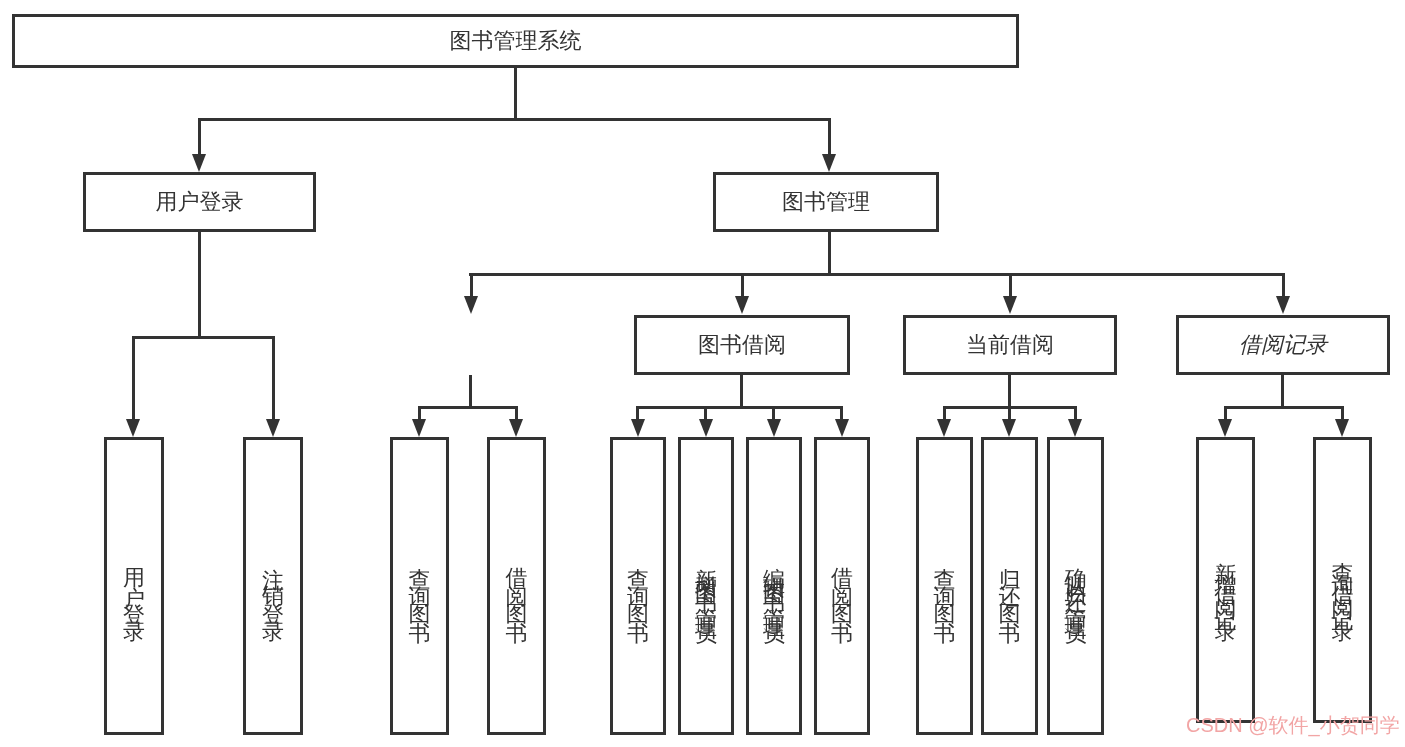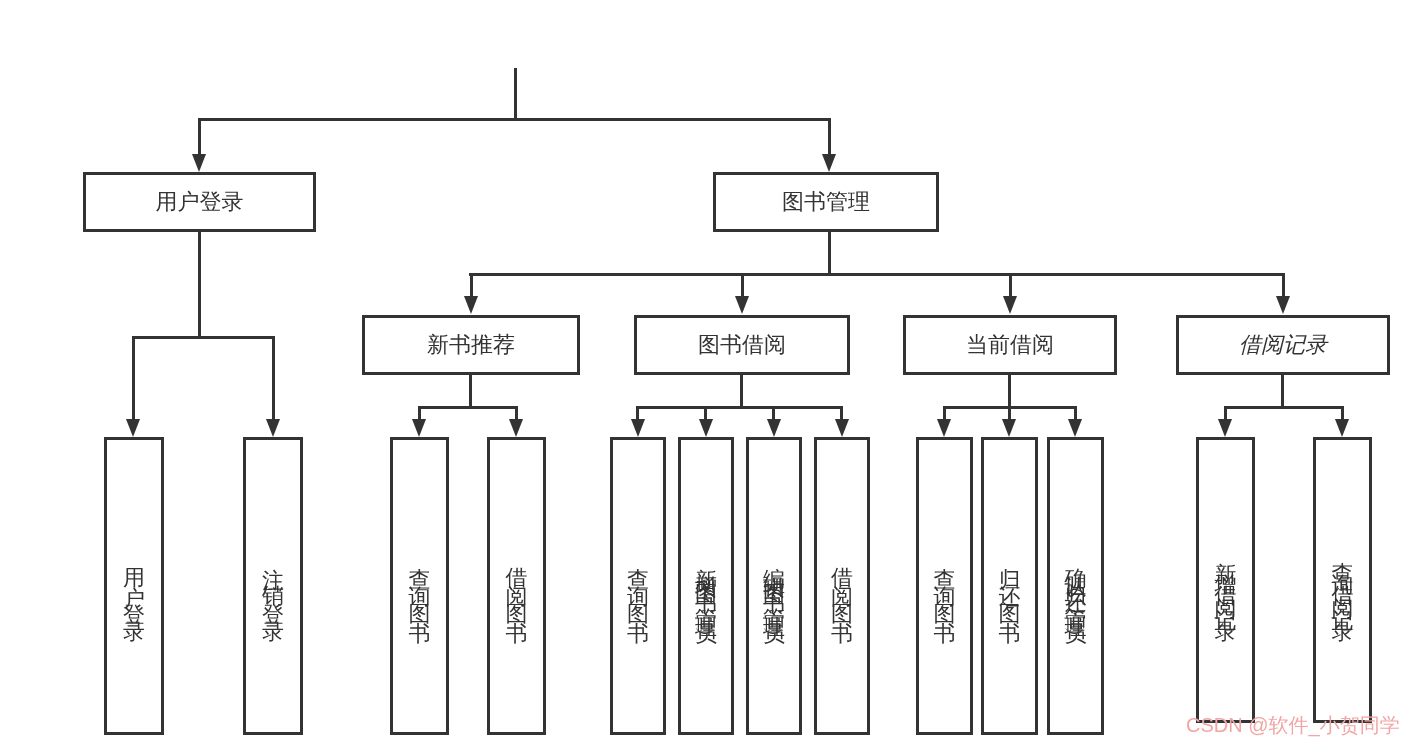--- a/index.html
+++ b/index.html
@@ -32,20 +32,21 @@
   .watermark{
     position:absolute;left:1186px;top:712px;font-size:20px;z-index:5;
     white-space:nowrap;
   }
 </style>
 </head>
 <body>
 
 <div id="canvas">
 
+  <div class="box" style="left:12px;top:14px;width:1007px;height:54px;">图书管理系统</div>
 
   <div class="lv" style="left:514px;top:68px;height:50px;"></div>
   <div class="lh" style="left:198px;top:118px;width:633px;"></div>
   <div class="lv" style="left:198px;top:118px;height:40px;"></div>
   <div class="arr" style="left:192px;top:154px;"></div>
   <div class="lv" style="left:828px;top:118px;height:40px;"></div>
   <div class="arr" style="left:822px;top:154px;"></div>
 
   <div class="box" style="left:83px;top:172px;width:233px;height:60px;">用户登录</div>
   <div class="box" style="left:713px;top:172px;width:226px;height:60px;">图书管理</div>
@@ -61,21 +62,20 @@
   <div class="lh" style="left:469px;top:273px;width:815px;"></div>
   <div class="lv" style="left:470px;top:273px;height:24px;"></div>
   <div class="arr" style="left:464px;top:296px;"></div>
   <div class="lv" style="left:741px;top:273px;height:24px;"></div>
   <div class="arr" style="left:735px;top:296px;"></div>
   <div class="lv" style="left:1009px;top:273px;height:24px;"></div>
   <div class="arr" style="left:1003px;top:296px;"></div>
   <div class="lv" style="left:1282px;top:273px;height:24px;"></div>
   <div class="arr" style="left:1276px;top:296px;"></div>
 
-  <div class="box" style="left:362px;top:315px;width:218px;height:60px;">新书推荐</div>
   <div class="box" style="left:903px;top:315px;width:214px;height:60px;">当前借阅</div>
   <div class="box" style="left:634px;top:315px;width:216px;height:60px;">图书借阅</div>
   <div class="box" style="left:1176px;top:315px;width:214px;height:60px;font-style:italic;">借阅记录</div>
 
   <div class="lv" style="left:469px;top:375px;height:31px;"></div>
   <div class="lh" style="left:418px;top:406px;width:100px;"></div>
   <div class="lv" style="left:418px;top:406px;height:14px;"></div>
   <div class="arr" style="left:412px;top:419px;"></div>
   <div class="lv" style="left:515px;top:406px;height:14px;"></div>
   <div class="arr" style="left:509px;top:419px;"></div>

